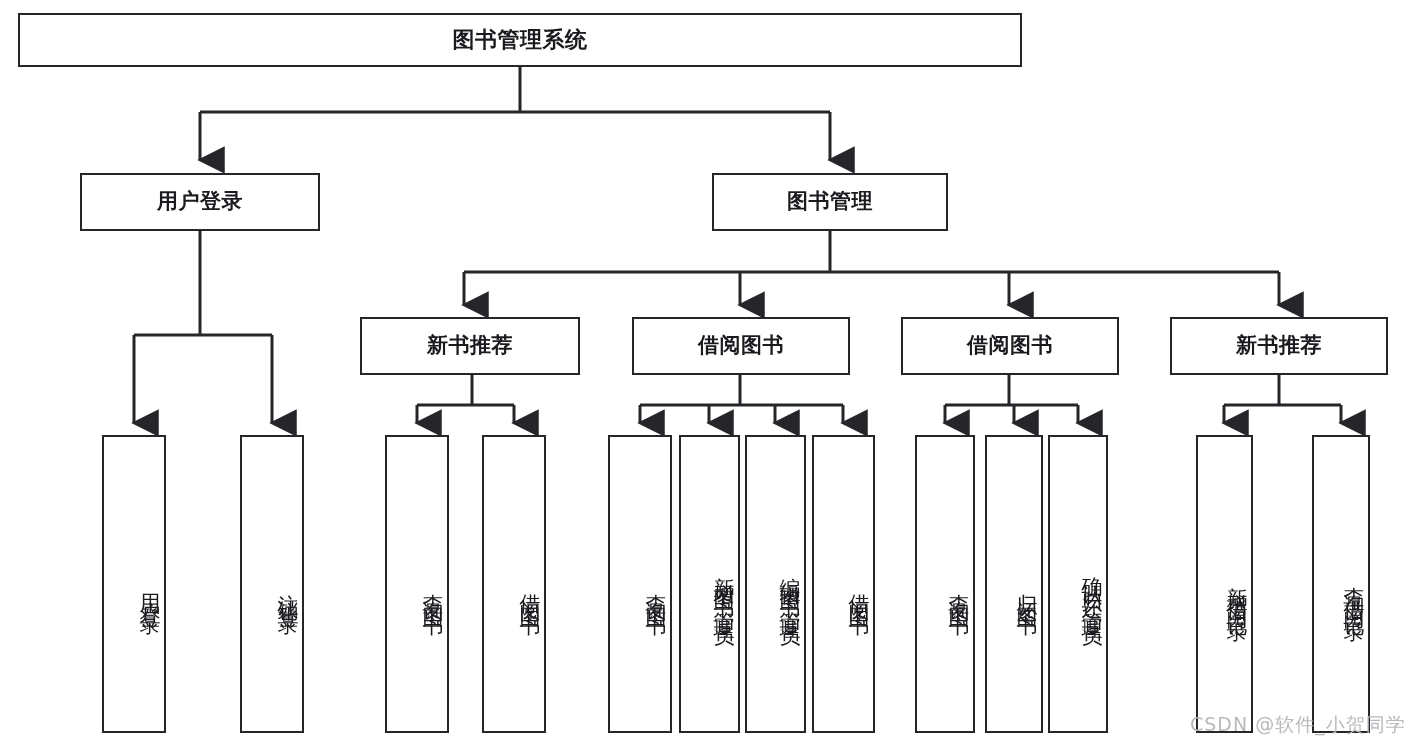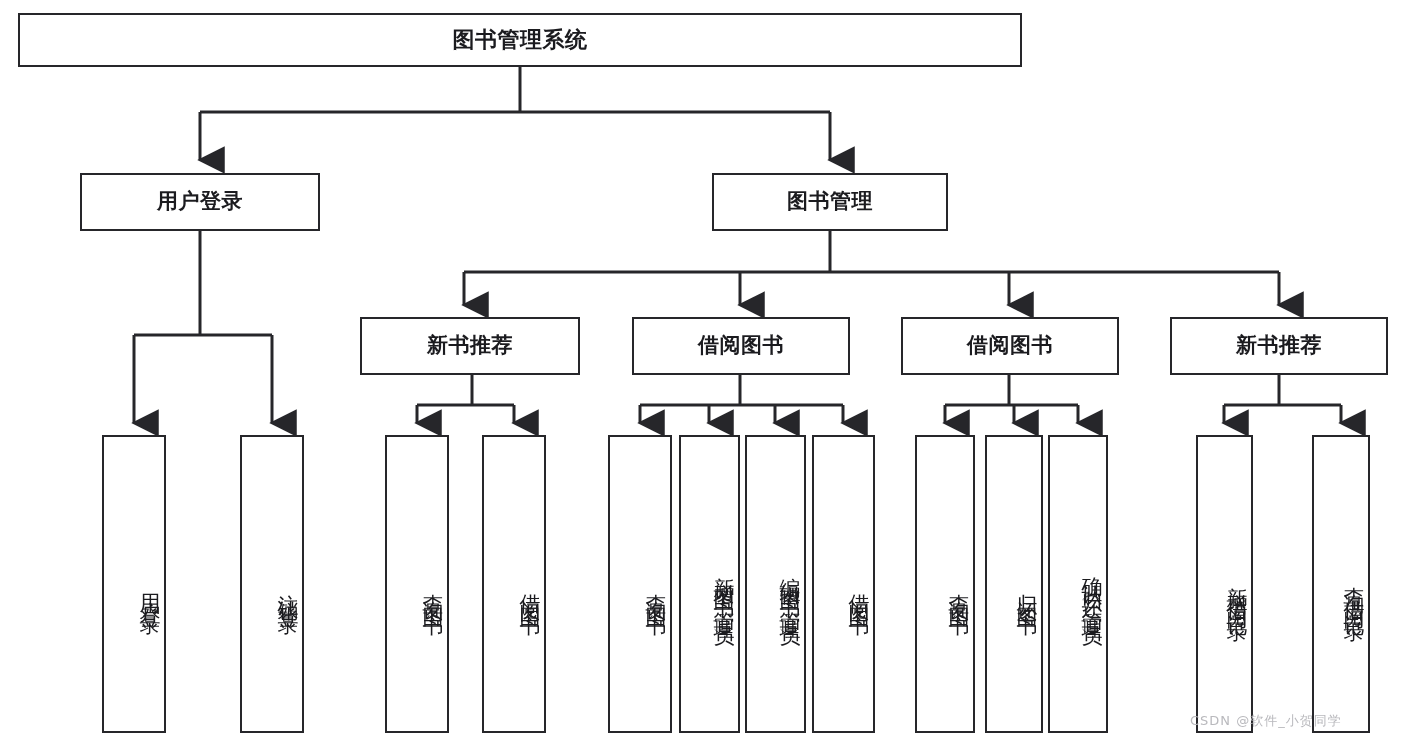--- a/index.html
+++ b/index.html
@@ -56,21 +56,21 @@
     padding-top: 14px;
   }
   .node.vert .vtext {
     writing-mode: vertical-rl;
     text-orientation: upright;
     white-space: nowrap;
     display: block;
   }
   .watermark {
     position: absolute;
-    font-size: 13px;
+    font-size: 19px;
     color: #b9b9bd;
     letter-spacing: 1px;
     white-space: nowrap;
     font-family: "DejaVu Sans", "Liberation Sans", sans-serif;
   }
 </style>
 </head>
 <body>
 
 <div id="canvas">

